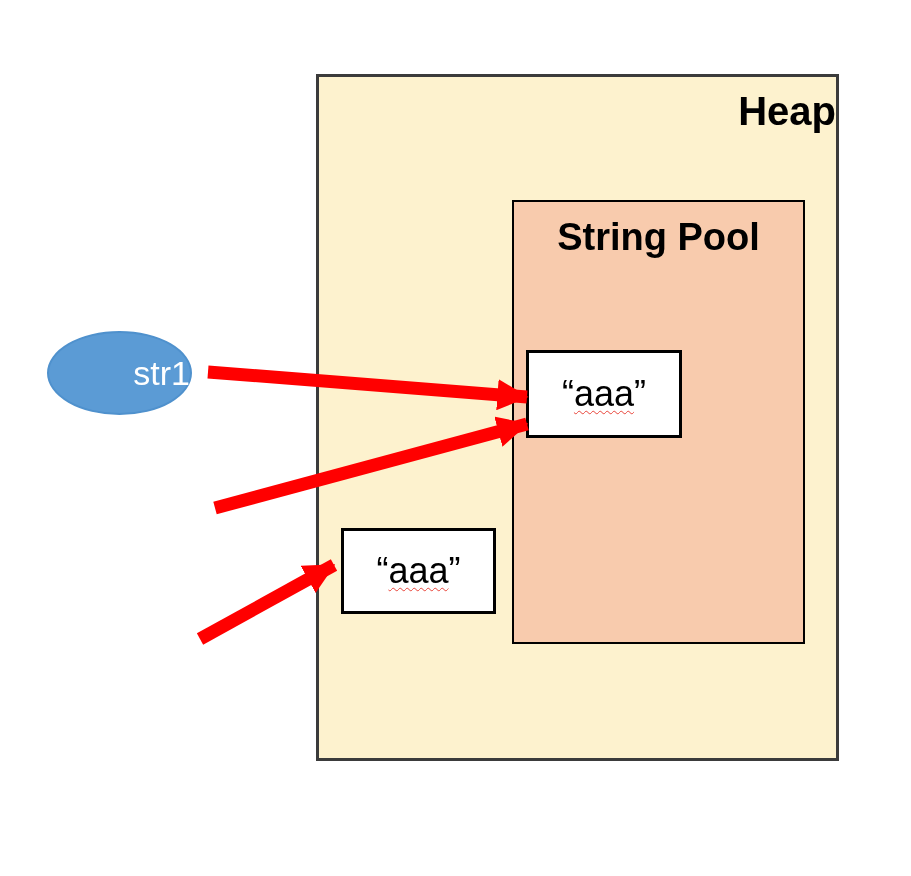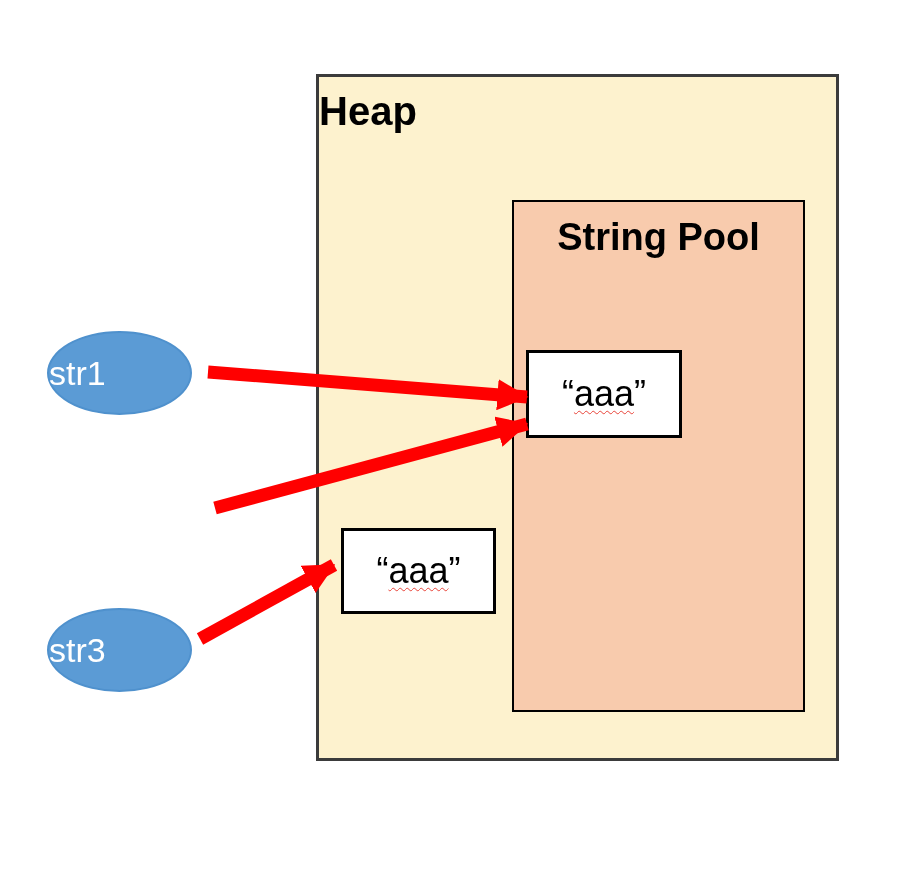--- a/index.html
+++ b/index.html
@@ -21,31 +21,31 @@
     left: 316px; top: 74px;
     width: 523px; height: 687px;
     background: var(--heap-fill, #FDF2CE);
     border: 3px solid var(--heap-border, #3B3B3B);
     box-sizing: border-box;
   }
   .heap-title {
     position: absolute;
     left: 0; top: 12px;
     width: 100%;
-    text-align: left;
+    text-align: right;
     font-size: 40px;
     font-weight: bold;
     color: var(--label-text, #000);
     letter-spacing: 0px;
   }
   
   .pool {
     position: absolute;
     left: 193px; top: 123px;
-    width: 293px; height: 512px;
+    width: 293px; height: 444px;
     background: var(--pool-fill, #F8CBAD);
     border: 2px solid var(--pool-border, #000);
     box-sizing: border-box;
   }
   .pool-title {
     position: absolute;
     left: 0; top: 14px;
     width: 100%;
     text-align: center;
     font-size: 38px;
@@ -77,21 +77,21 @@
   .ref {
     position: absolute;
     left: 47px;
     width: 145px; height: 84px;
     background: var(--ref-fill, #5B9BD5);
     border: 2px solid #4F91CD;
     border-radius: 50%;
     box-sizing: border-box;
     display: flex;
     align-items: center;
-    justify-content: flex-start;
+    justify-content: flex-end;
     font-size: 34px;
     color: var(--ref-text, #fff);
   }
   .ref-str1 { top: 331px; }
   .ref-str2 { top: 470px; }
   .ref-str3 { top: 608px; }
   
   .arrows {
     position: absolute;
     left: 0; top: 0;
@@ -120,23 +120,20 @@
     <div class="strbox strbox-heap">
       <span>“</span>
         <span class="word">aaa</span>
         <span>”</span>
     </div>
   </div>
 
   <div class="ref ref-str1">
     <span>str1</span>
   </div>
-  <div class="ref ref-str3">
-    <span>str3</span>
-  </div>
 
   <svg class="arrows" viewBox="0 0 911 876" xmlns="http://www.w3.org/2000/svg">
     <defs>
       <marker id="ah" viewBox="0 0 10 10" refX="9.5" refY="5" markerWidth="2.4" markerHeight="2.4" orient="auto">
         <path d="M0,0 L10,5 L0,10 Z" fill="#FF0000"></path>
       </marker>
     </defs>
     <line x1="208" y1="372" x2="527" y2="397" stroke-width="13" marker-end="url(#ah)" stroke="#FF0000"></line>
     <line x1="215" y1="508" x2="527" y2="424" stroke-width="13" marker-end="url(#ah)" stroke="#FF0000"></line>
     <line x1="200" y1="639" x2="334" y2="565" stroke-width="13" marker-end="url(#ah)" stroke="#FF0000"></line>

